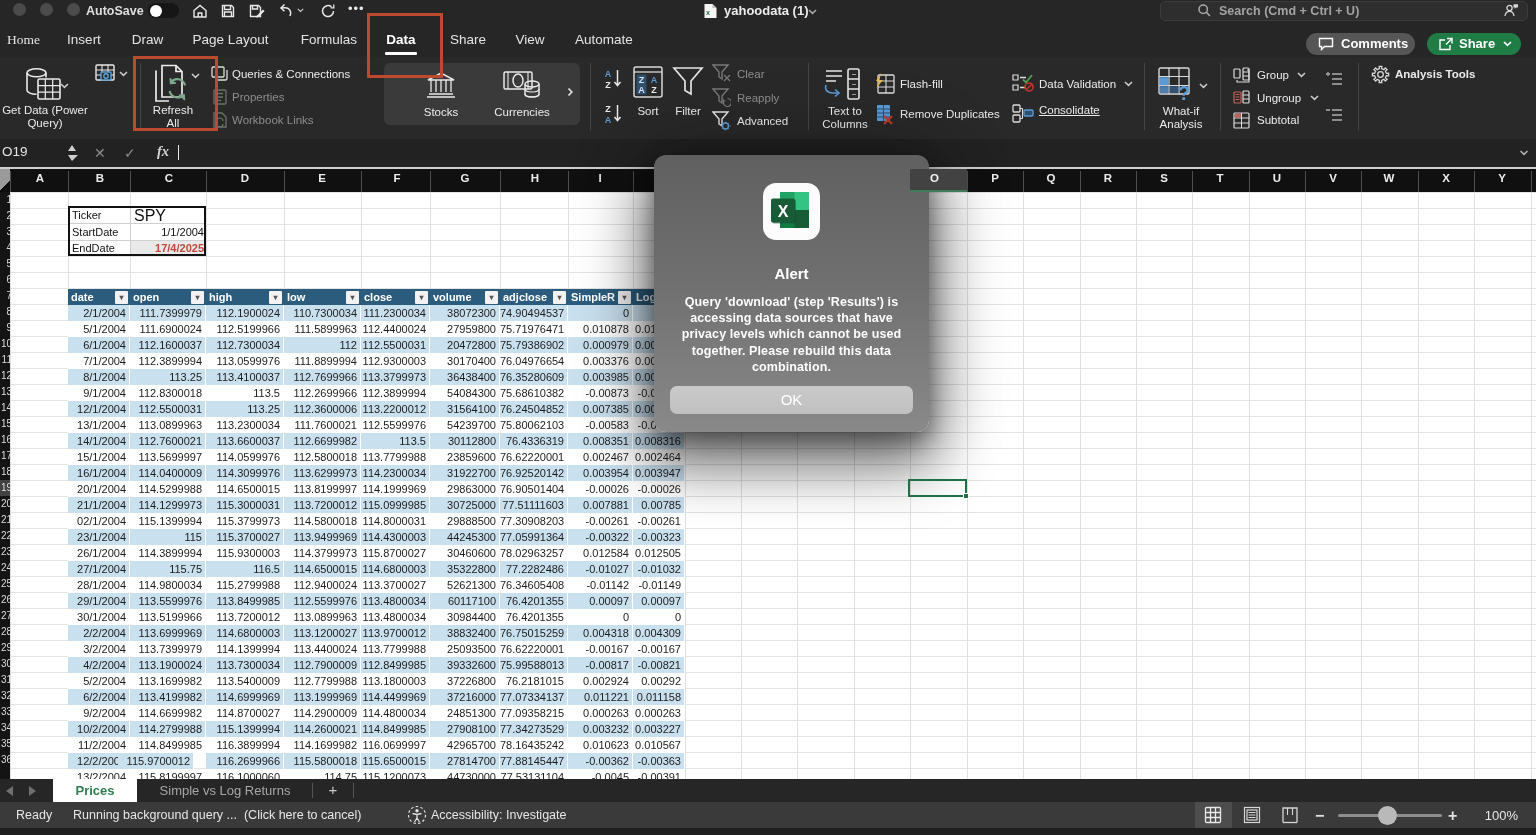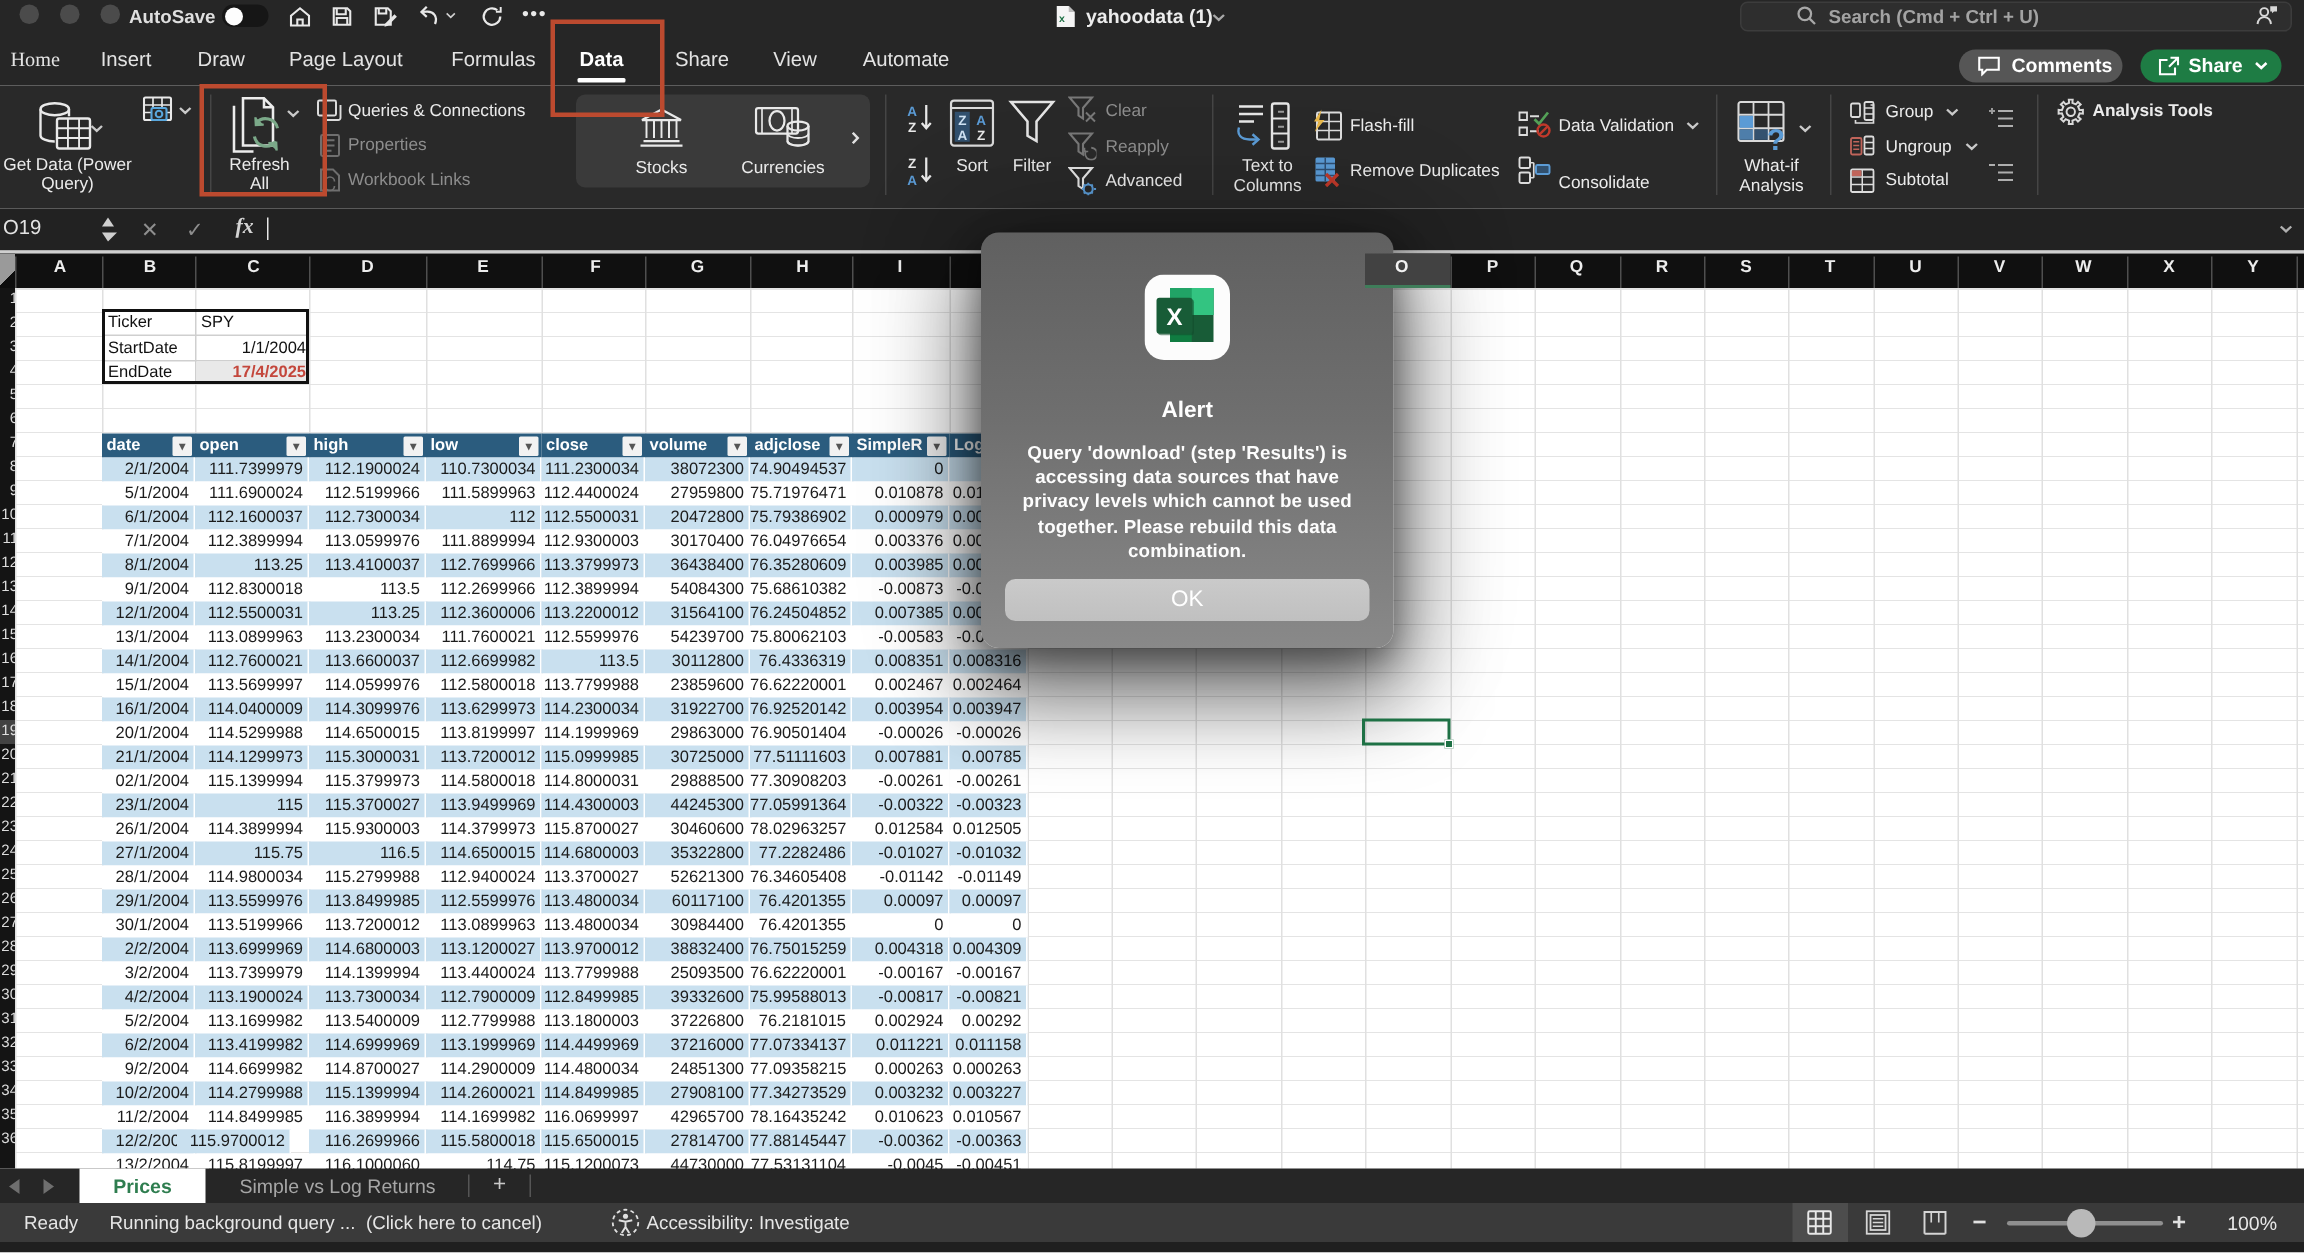--- a/index.html
+++ b/index.html
@@ -256,21 +256,21 @@
 <div class="lbl" style="left:1039px;top:78px;text-align:left;">Data Validation</div>
 <svg class="abs" style="left:1124px;top:81px;" width="9" height="6" viewBox="0 0 9 6" fill="none" stroke="#c9c9c9" stroke-width="1.6">
       <path d="M1 1l3.5 3.3L8 1"></path>
     </svg>
 <svg class="abs" style="left:1012px;top:104px" width="22" height="19" viewBox="0 0 22 19" fill="none" stroke="#dcdcdc" stroke-width="1.3">
       <rect x="1" y="1" width="7" height="7" rx="1"></rect>
       <rect x="1" y="11" width="7" height="7" rx="1"></rect>
       <rect x="12" y="6" width="9" height="6" rx="1" stroke="#5b9bd5" fill="#31506e"></rect>
       <path d="M8 4.5h2.5M8 14.5h2.5M10.5 4.5v10" stroke-width="1.1"></path>
     </svg>
-<div class="lbl" style="left:1039px;top:116px;text-align:left;">Consolidate</div>
+<div class="lbl" style="left:1039px;top:104px;text-align:left;text-decoration:underline;">Consolidate</div>
 <svg class="abs" style="left:1158px;top:67px" width="36" height="37" viewBox="0 0 36 37" fill="none" stroke="#d9d9d9" stroke-width="1.4">
 <rect x="1" y="1" width="30" height="26" rx="1.5"></rect>
       <path d="M1 9.5h30M1 18.5h30M11 1v26M21 1v26" stroke-width="1.2"></path>
 <rect x="1.7" y="10.2" width="9" height="8" fill="#5b9bd5" stroke="none"></rect>
       <rect x="1.7" y="19.2" width="9" height="7" fill="#5b9bd5" stroke="none" opacity=".75"></rect>
       <rect x="11.7" y="19.2" width="9" height="7" fill="#3c6e9e" stroke="none" opacity=".6"></rect>
 <text x="26" y="33" font-size="20" font-weight="bold" fill="#5b9bd5" stroke="none" text-anchor="middle">?</text>
     </svg>
 <svg class="abs" style="left:1199px;top:83px;" width="9" height="6" viewBox="0 0 9 6" fill="none" stroke="#c9c9c9" stroke-width="1.6">
       <path d="M1 1l3.5 3.3L8 1"></path>
@@ -534,21 +534,21 @@
       <div class="vl" style="left:1474px"></div>
       <div class="vl" style="left:1531px"></div>
 <div class="abs" style="left:68px;top:14px;width:138px;height:50px;background:#fff;border:2px solid #111;z-index:2;">
 <div class="abs" style="left:60px;top:0;width:1px;height:46px;background:#cfcfcf;"></div>
 <div class="abs" style="left:0;top:15px;width:134px;height:1px;background:#cfcfcf;"></div>
 <div class="abs" style="left:0;top:32px;width:134px;height:1px;background:#cfcfcf;"></div>
 <div class="abs" style="left:61px;top:33px;width:73px;height:13px;background:#e9e9e9;"></div>
 <div class="abs" style="left:2px;top:0px;font-size:11px;color:#111;line-height:15px;">Ticker</div>
 <div class="abs" style="left:2px;top:16px;font-size:11px;color:#111;line-height:16px;">StartDate</div>
 <div class="abs" style="left:2px;top:33px;font-size:11px;color:#111;line-height:15px;">EndDate</div>
-<div class="abs" style="left:64px;top:0px;font-size:11px;color:#111;line-height:15px;">SPY</div>
+<div class="abs" style="left:64px;top:0px;font-size:16px;color:#111;line-height:15px;">SPY</div>
 <div class="abs" style="left:61px;top:16px;width:73px;text-align:right;font-size:11px;color:#111;line-height:16px;">1/1/2004</div>
 <div class="abs" style="left:61px;top:33px;width:73px;text-align:right;font-size:11px;font-weight:bold;color:#c4473c;line-height:15px;">17/4/2025</div>
 </div>
 <div id="tbl">
         <div class="th" style="left:0px;width:62px">date<span class="fbtn">▾</span></div>
         <div class="th" style="left:62px;width:76px">open<span class="fbtn">▾</span></div>
         <div class="th" style="left:138px;width:78px">high<span class="fbtn">▾</span></div>
         <div class="th" style="left:216px;width:77px">low<span class="fbtn">▾</span></div>
         <div class="th" style="left:293px;width:69px">close<span class="fbtn">▾</span></div>
         <div class="th" style="left:362px;width:70px">volume<span class="fbtn">▾</span></div>
@@ -876,21 +876,21 @@
         </div>
         <div class="tr w" style="top:480px">
           <div class="td" style="left:0px;width:62px">13/2/2004</div>
           <div class="td" style="left:62px;width:76px">115.8199997</div>
           <div class="td" style="left:138px;width:78px">116.1000060</div>
           <div class="td" style="left:216px;width:77px">114.75</div>
           <div class="td" style="left:293px;width:69px">115.1200073</div>
           <div class="td" style="left:362px;width:70px">44730000</div>
           <div class="td" style="left:432px;width:68px">77.53131104</div>
           <div class="td" style="left:500px;width:65px">-0.0045</div>
-          <div class="td" style="left:565px;width:52px">-0.00451</div>
+          <div class="td" style="left:565px;width:52px">-0.00391</div>
         </div>
       </div>
 <div class="abs" style="left:908px;top:287px;width:59px;height:18px;border:2px solid #1e7145;z-index:3;background:rgba(255,255,255,0);"></div>
 <div class="abs" style="left:963px;top:301px;width:6px;height:6px;background:#1e7145;border:1px solid #fff;z-index:4;"></div>
 </div>
 <div id="dlg">
 <svg class="abs" style="left:109px;top:28px" width="57" height="57" viewBox="0 0 57 57">
 <rect x="0" y="0" width="57" height="57" rx="13" fill="#fcfcfc"></rect>
 <rect x="17" y="9" width="29" height="36" fill="#185c37"></rect>
 <rect x="17" y="9" width="29" height="18" fill="#21a366"></rect>

